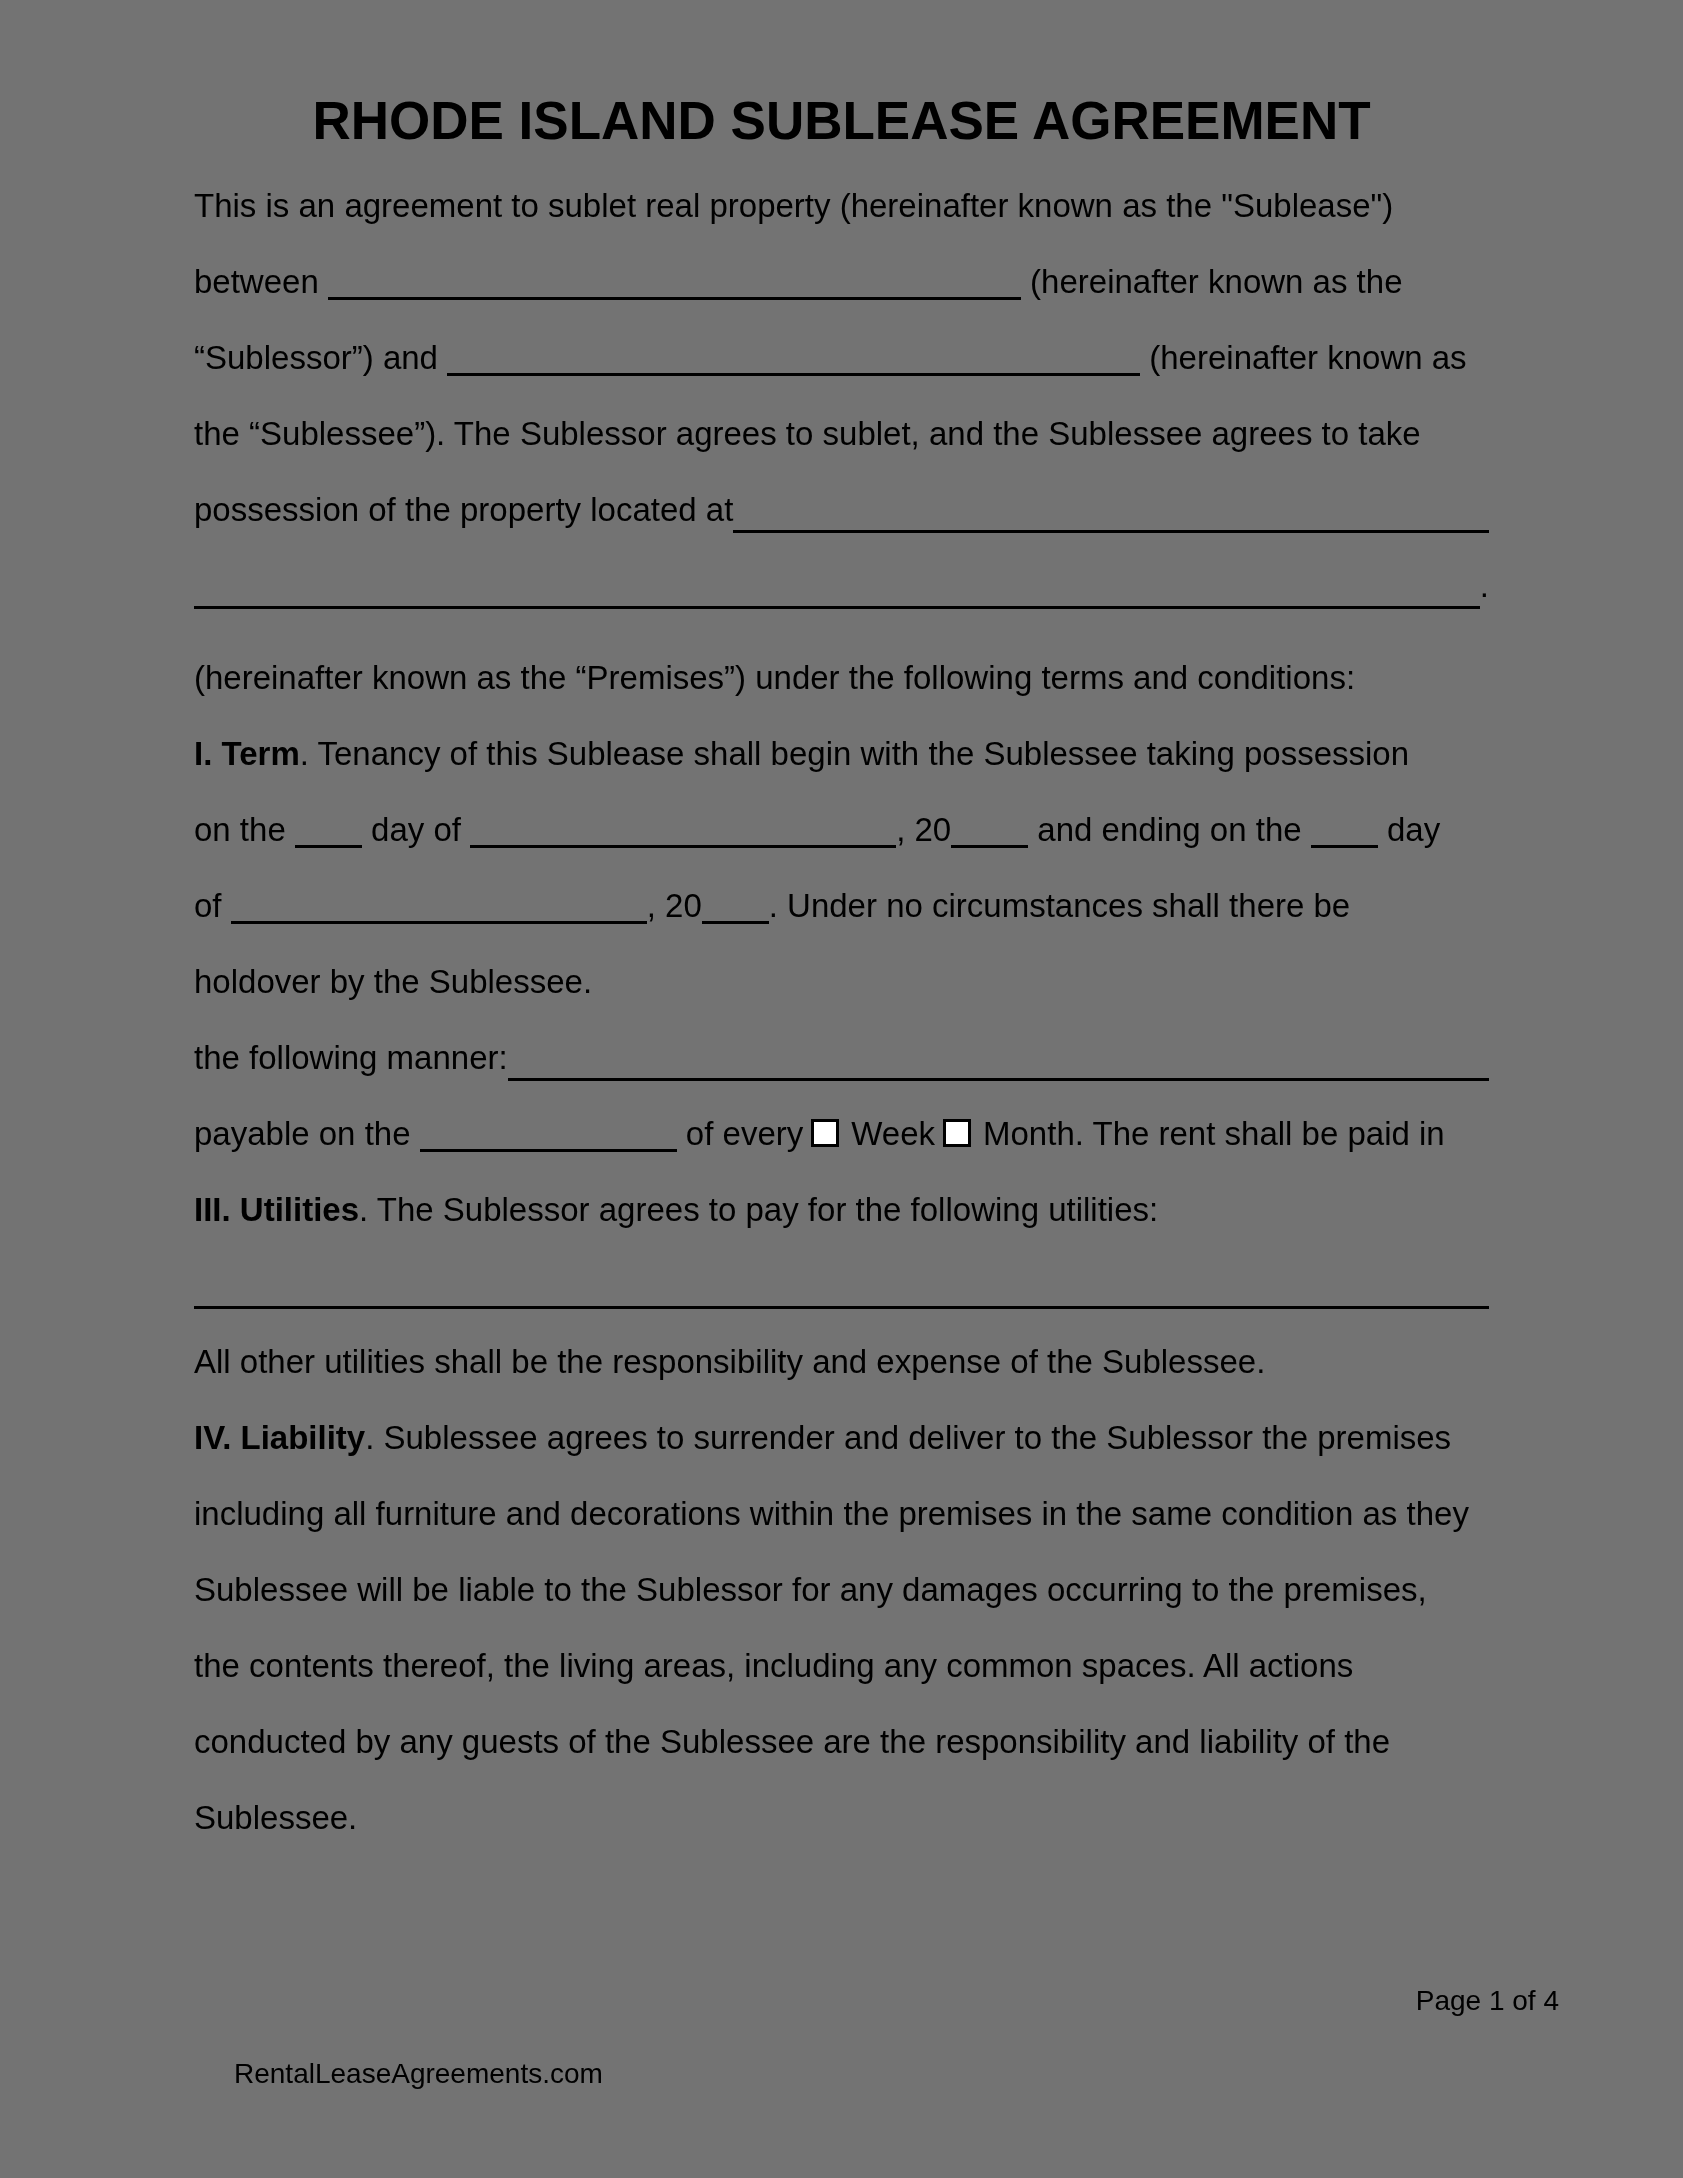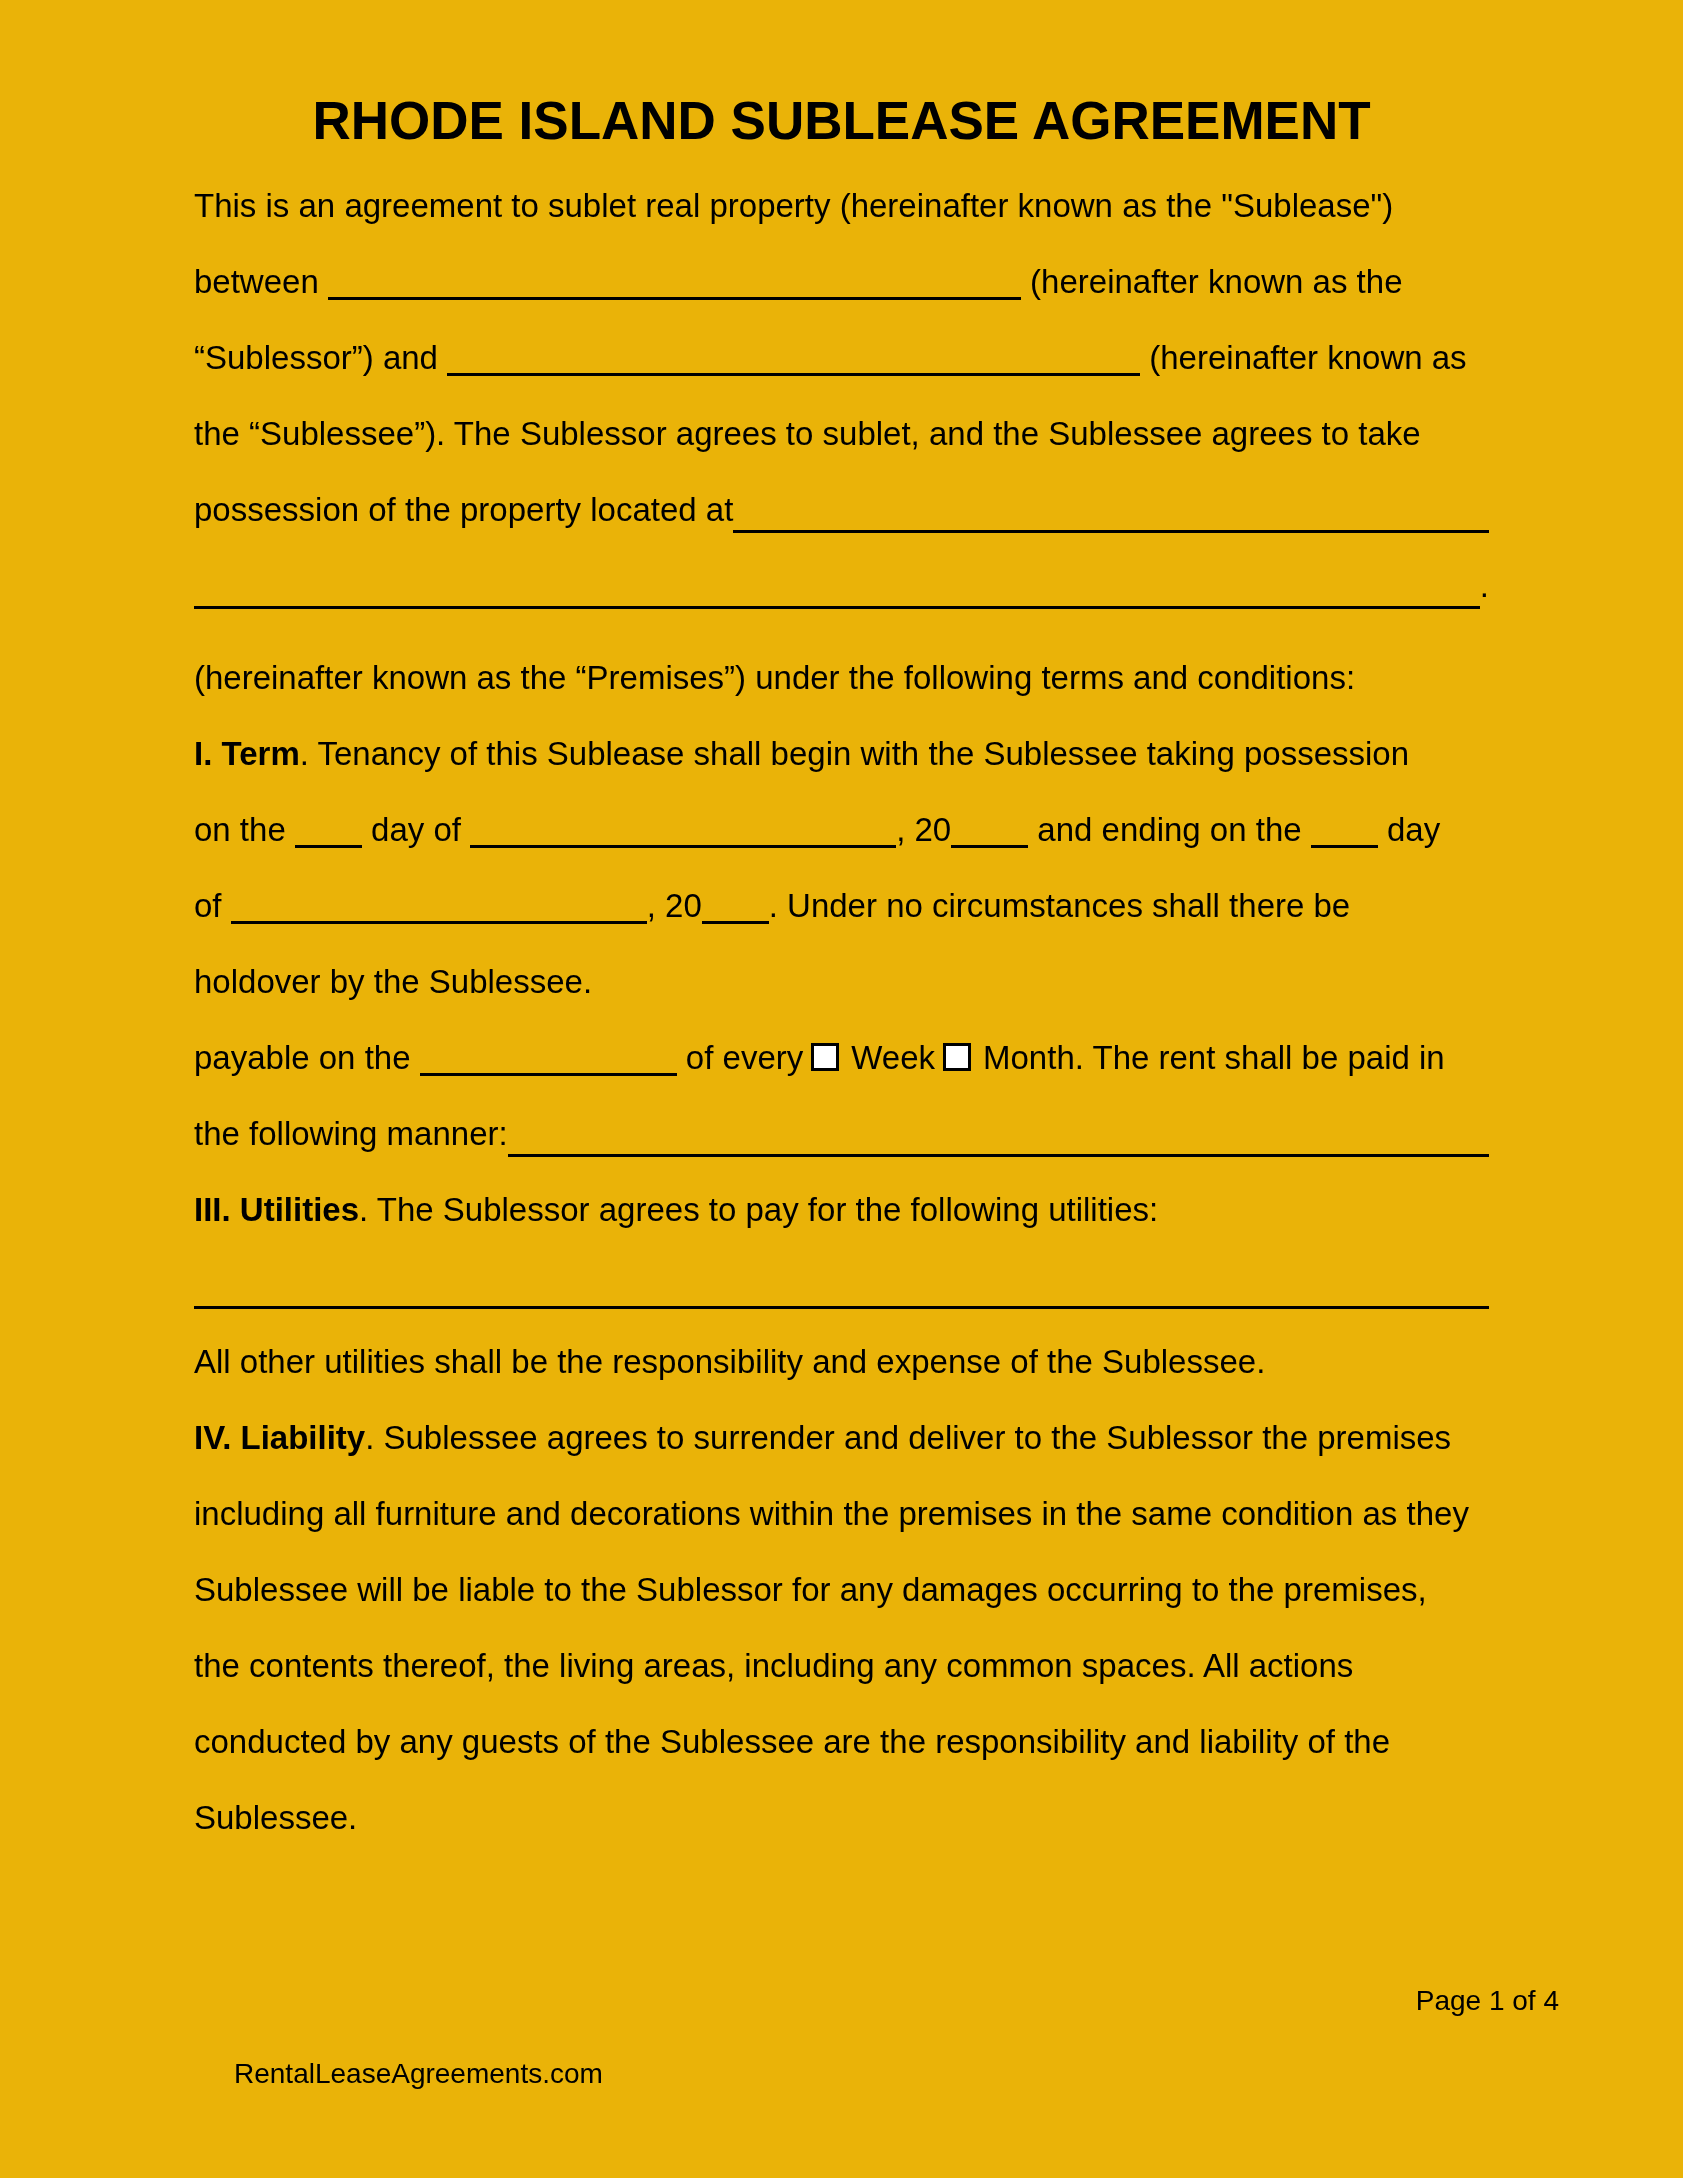--- a/index.html
+++ b/index.html
@@ -1,19 +1,19 @@
 <!DOCTYPE html>
 <html><head>
 <meta charset="utf-8">
 <style>
   html,body { margin:0; padding:0; background:#ffffff; }
   .page {
     position:relative;
     width:1683px; height:2178px;
-    background:#eab308;
+    background:#737373;
     color:#000000;
     font-family:"Liberation Sans", sans-serif;
     overflow:hidden;
   }
   .title {
     position:absolute; top:91px; left:0; width:1683px;
     text-align:center; font-weight:bold; font-size:53px; line-height:59px;
     white-space:nowrap;
   }
   .doc {
@@ -81,26 +81,26 @@
 
     <div class="line"><span class="b">I. Term</span><span>. Tenancy of this Sublease shall begin with the Sublessee taking possession</span></div>
 
     <div class="line"><span>on the </span><span class="blank" style="width:67px"></span><span> day of </span><span class="blank" style="width:426px"></span><span>, 20</span><span class="blank" style="width:77px"></span><span> and ending on the </span><span class="blank" style="width:67px"></span><span> day</span></div>
 
     <div class="line"><span>of </span><span class="blank" style="width:416px"></span><span>, 20</span><span class="blank" style="width:67px"></span><span>. Under no circumstances shall there be</span></div>
 
     <div class="line"><span>holdover by the Sublessee.</span></div>
 
 
-    <div class="line"><span>payable on the </span><span class="blank" style="width:257px"></span><span> of every</span><span class="checkbox"></span><span>Week</span><span class="checkbox"></span><span>Month.</span><span> The rent shall be paid in</span></div>
-
     <div class="line flexline">
         <span>the following manner: </span>
         <span class="fill"></span>
       </div>
+
+    <div class="line"><span>payable on the </span><span class="blank" style="width:257px"></span><span> of every</span><span class="checkbox"></span><span>Week</span><span class="checkbox"></span><span>Month.</span><span> The rent shall be paid in</span></div>
 
     <div class="line"><span class="b">III. Utilities</span><span>. The Sublessor agrees to pay for the following utilities:</span></div>
 
     <div class="line flexline">
         <span class="fill"></span>
       </div>
 
     <div class="line"><span>All other utilities shall be the responsibility and expense of the Sublessee.</span></div>
 
     <div class="line"><span class="b">IV. Liability</span><span>. Sublessee agrees to surrender and deliver to the Sublessor the premises</span></div>

